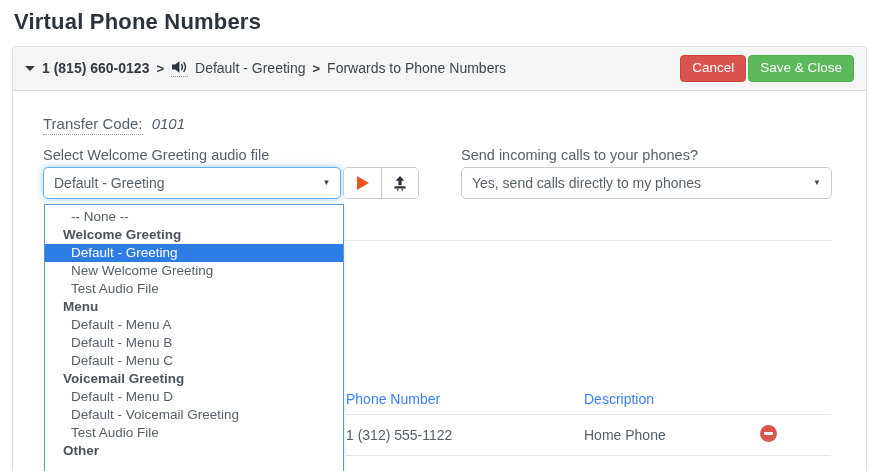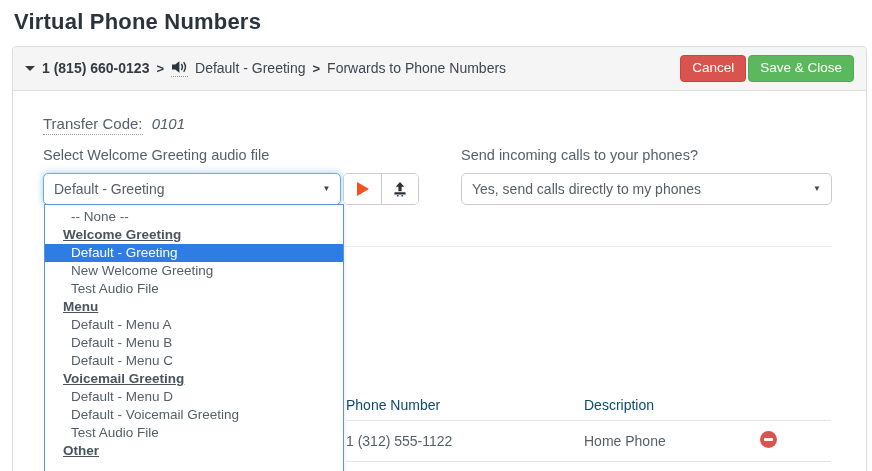--- a/index.html
+++ b/index.html
@@ -68,21 +68,21 @@
   .btn-cancel { background: #d9534f; border: 1px solid #d43f3a; }
   .btn-save   { background: #5cb85c; border: 1px solid #4cae4c; }
   
   .panel-body { padding: 24px 34px 0 30px; position: relative; }
   .transfer-code { font-size: 15px; color: #54616c; height: 20px; }
   .tc-label { border-bottom: 1px dotted #9aa4ad; padding-bottom: 2px; }
   .tc-value { font-style: italic; margin-left: 5px; }
   .form-row { display: flex; margin-top: 12px; }
   .col-left { width: 376px; margin-right: 42px; flex: none; }
   .col-right { flex: 1; }
-  .field-label { font-size: 14.5px; color: #54616c; height: 20px; margin-bottom: 6px; display: block; }
+  .field-label { font-size: 14.5px; color: #54616c; height: 20px; display: block; }
   .control-row { display: flex; align-items: stretch; height: 32px; }
   
   .select {
     background: #fff;
     border: 1px solid #ccc;
     border-radius: 5px;
     height: 32px;
     display: flex;
     align-items: center;
     justify-content: space-between;
@@ -120,21 +120,21 @@
   .play-triangle {
     width: 0; height: 0;
     border-top: 7px solid transparent;
     border-bottom: 7px solid transparent;
     border-left: 12px solid #f4511e;
   }
   
   .section-divider { border: none; border-top: 1px solid #ececec; margin-top: 41px; }
   
   .phones-table { margin-left: 303px; margin-top: 150px; width: 485px; font-size: 14px; }
-  .pt-header { display: flex; padding-bottom: 7px; border-bottom: 1px solid #e4e4e4; color: #0c4a6e; justify-content: center; }
+  .pt-header { display: flex; padding-bottom: 7px; border-bottom: 1px solid #e4e4e4; color: #3b82f6; justify-content: center; }
   .pt-row { display: flex; align-items: center; padding: 10px 0; border-bottom: 1px solid #e4e4e4; }
   .pt-col1 { width: 238px; flex: none; }
   .pt-col2 { width: 176px; flex: none; }
   .pt-col3 { flex: 1; }
   .pt-addrow { padding-top: 11px; }
   .circle-icon {
     width: 17px; height: 17px;
     border-radius: 50%;
     position: relative;
     display: inline-block;
@@ -159,21 +159,21 @@
     background: #fff;
     border: 1px solid #5b97d5;
     padding-top: 3px;
     z-index: 10;
     font-size: 13.5px;
     color: #555f68;
     box-shadow: 1px 2px 4px rgba(0,0,0,.08);
   }
   .dd-item { height: 18px; line-height: 18px; white-space: nowrap; overflow: hidden; cursor: default; }
   .dd-option, .dd-selected { padding-left: 26px; cursor: pointer; }
-  .dd-group { padding-left: 18px; font-weight: bold; color: #4a545e; text-decoration: underline; }
+  .dd-group { padding-left: 18px; font-weight: bold; color: #4a545e; }
   .dd-selected { background: #2e7de4; color: #fff; }
 </style>
 </head>
 <body>
 
 <h1 class="page-title">Virtual Phone Numbers</h1>
 
 <div class="panel">
   <div class="panel-heading">
     <div class="breadcrumb">

